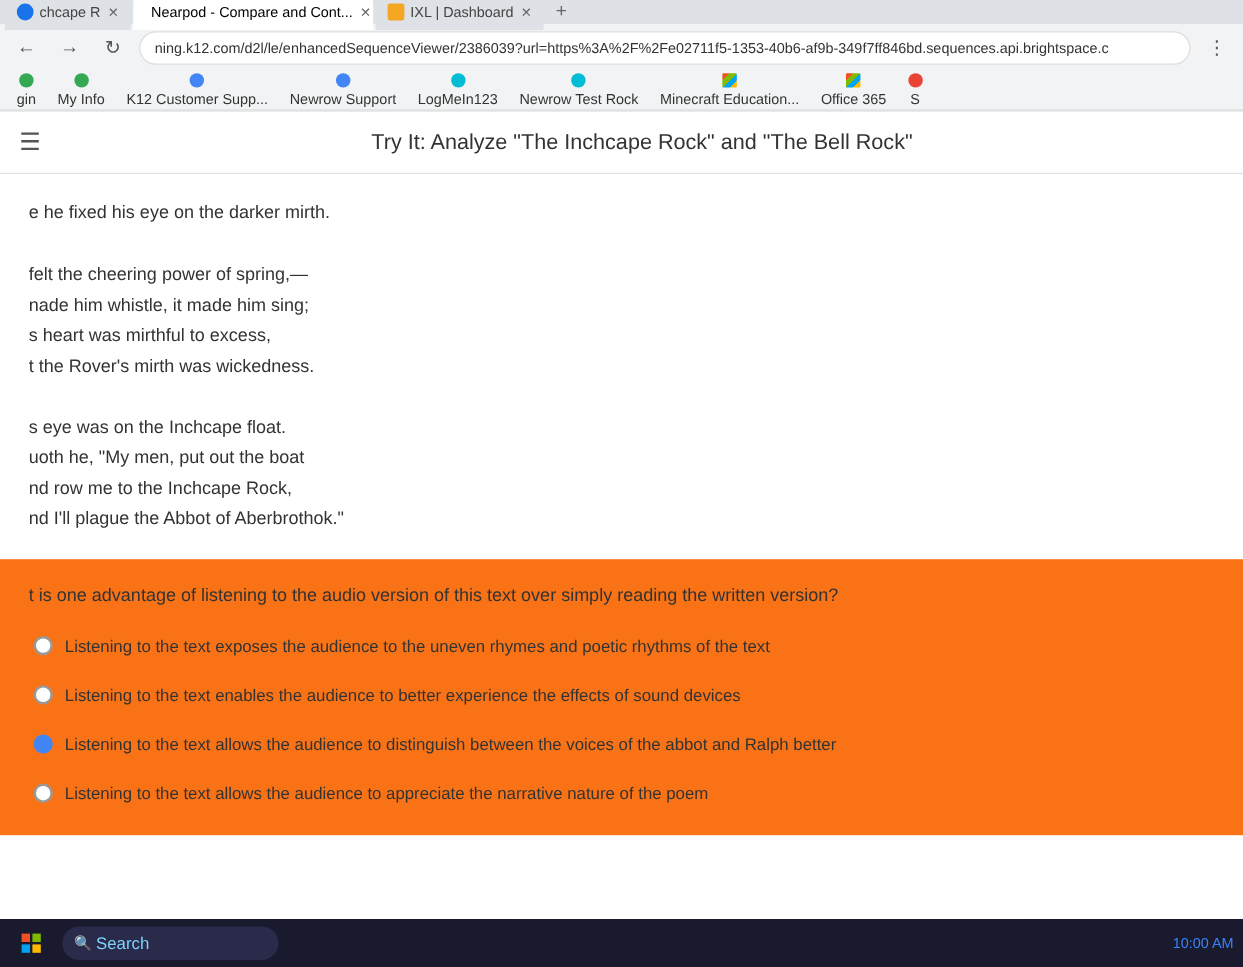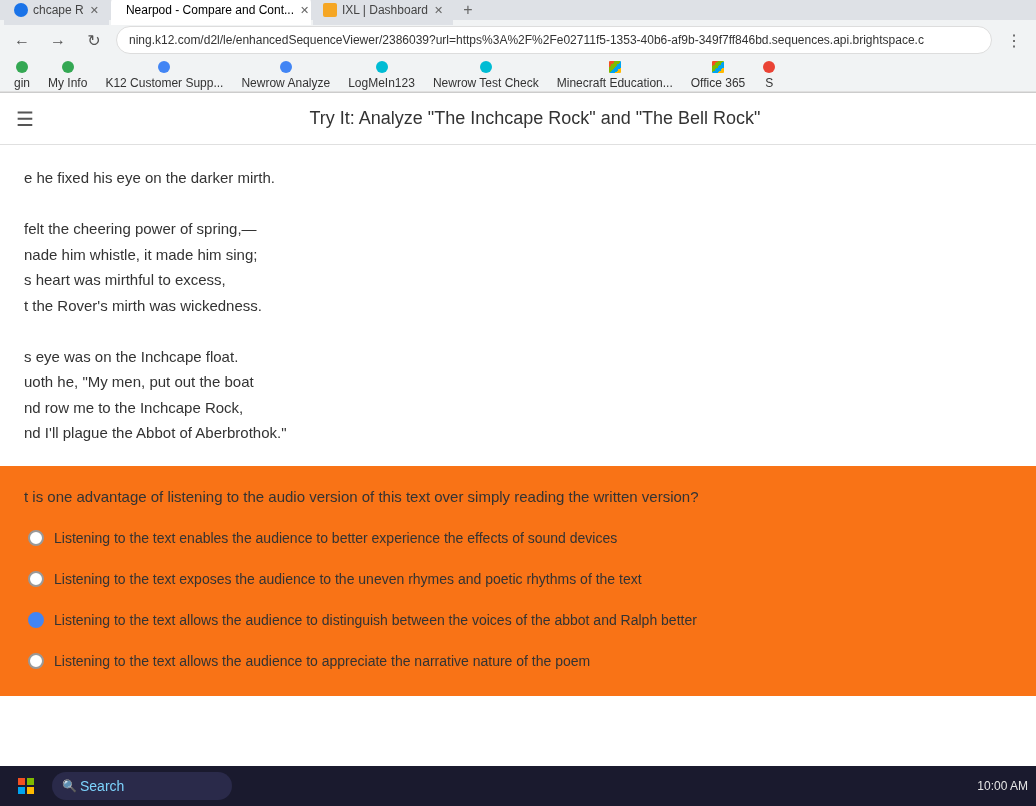--- a/index.html
+++ b/index.html
@@ -56,21 +56,21 @@
     
     .taskbar { position: fixed; bottom: 0; left: 0; right: 0; height: 40px; background: #1a1a2e; display: flex; align-items: center; padding: 0 8px; gap: 8px; }
     .taskbar-btn { display: flex; align-items: center; justify-content: center; width: 36px; height: 36px; border-radius: 4px; cursor: pointer; }
     .taskbar-start { background: transparent; }
     .win-icon { display: grid; grid-template-columns: 1fr 1fr; gap: 2px; width: 16px; height: 16px; }
     .win-sq { width: 7px; height: 7px; }
     .win-sq:nth-child(1) { background: #f25022; }
     .win-sq:nth-child(2) { background: #7fba00; }
     .win-sq:nth-child(3) { background: #00a4ef; }
     .win-sq:nth-child(4) { background: #ffb900; }
-    .taskbar-right { margin-left: auto; display: flex; align-items: center; gap: 12px; color: #e5e5e5; font-size: 12px; }
+    .taskbar-right { margin-left: auto; display: flex; align-items: center; gap: 12px; color: #3b82f6; font-size: 12px; }
   </style>
 </head>
 <body>
 
 <div class="browser-chrome">
   <div class="tab-bar">
     <div class="tab">
       <span class="tab-icon blue"></span>
       <span>chcape R</span>
       <span class="tab-close">✕</span>
@@ -106,29 +106,29 @@
     <div class="bookmark-item">
       <span class="bm-dot green"></span>
       <span>My Info</span>
     </div>
     <div class="bookmark-item">
       <span class="bm-dot blue"></span>
       <span>K12 Customer Supp...</span>
     </div>
     <div class="bookmark-item">
       <span class="bm-dot blue"></span>
-      <span>Newrow Analyze</span>
+      <span>Newrow Support</span>
     </div>
     <div class="bookmark-item">
       <span class="bm-dot teal"></span>
       <span>LogMeIn123</span>
     </div>
     <div class="bookmark-item">
       <span class="bm-dot teal"></span>
-      <span>Newrow Test Check</span>
+      <span>Newrow Test Rock</span>
     </div>
     <div class="bookmark-item">
       <span class="bm-ms"></span>
       <span>Minecraft Education...</span>
     </div>
     <div class="bookmark-item">
       <span class="bm-ms"></span>
       <span>Office 365</span>
     </div>
     <div class="bookmark-item">
@@ -159,26 +159,26 @@
     <div class="poem-line">nd I'll plague the Abbot of Aberbrothok."</div>
   </div>
 
   <div style="background:#f97316; margin: 0 -24px; padding: 20px 24px;">
     <div class="question-text">t is one advantage of listening to the audio version of this text over simply reading the written version?</div>
 
     <div class="answer-choices">
 
       <div class="answer-item">
         <div class="radio-circle"></div>
+        <span class="answer-text">Listening to the text exposes the audience to the uneven rhymes and poetic rhythms of the text</span>
+      </div>
+
+      <div class="answer-item">
+        <div class="radio-circle"></div>
         <span class="answer-text">Listening to the text enables the audience to better experience the effects of sound devices</span>
-      </div>
-
-      <div class="answer-item">
-        <div class="radio-circle"></div>
-        <span class="answer-text">Listening to the text exposes the audience to the uneven rhymes and poetic rhythms of the text</span>
       </div>
 
       <div class="answer-item">
         <div class="radio-circle selected"></div>
         <span class="answer-text">Listening to the text allows the audience to distinguish between the voices of the abbot and Ralph better</span>
       </div>
 
       <div class="answer-item">
         <div class="radio-circle"></div>
         <span class="answer-text">Listening to the text allows the audience to appreciate the narrative nature of the poem</span>

